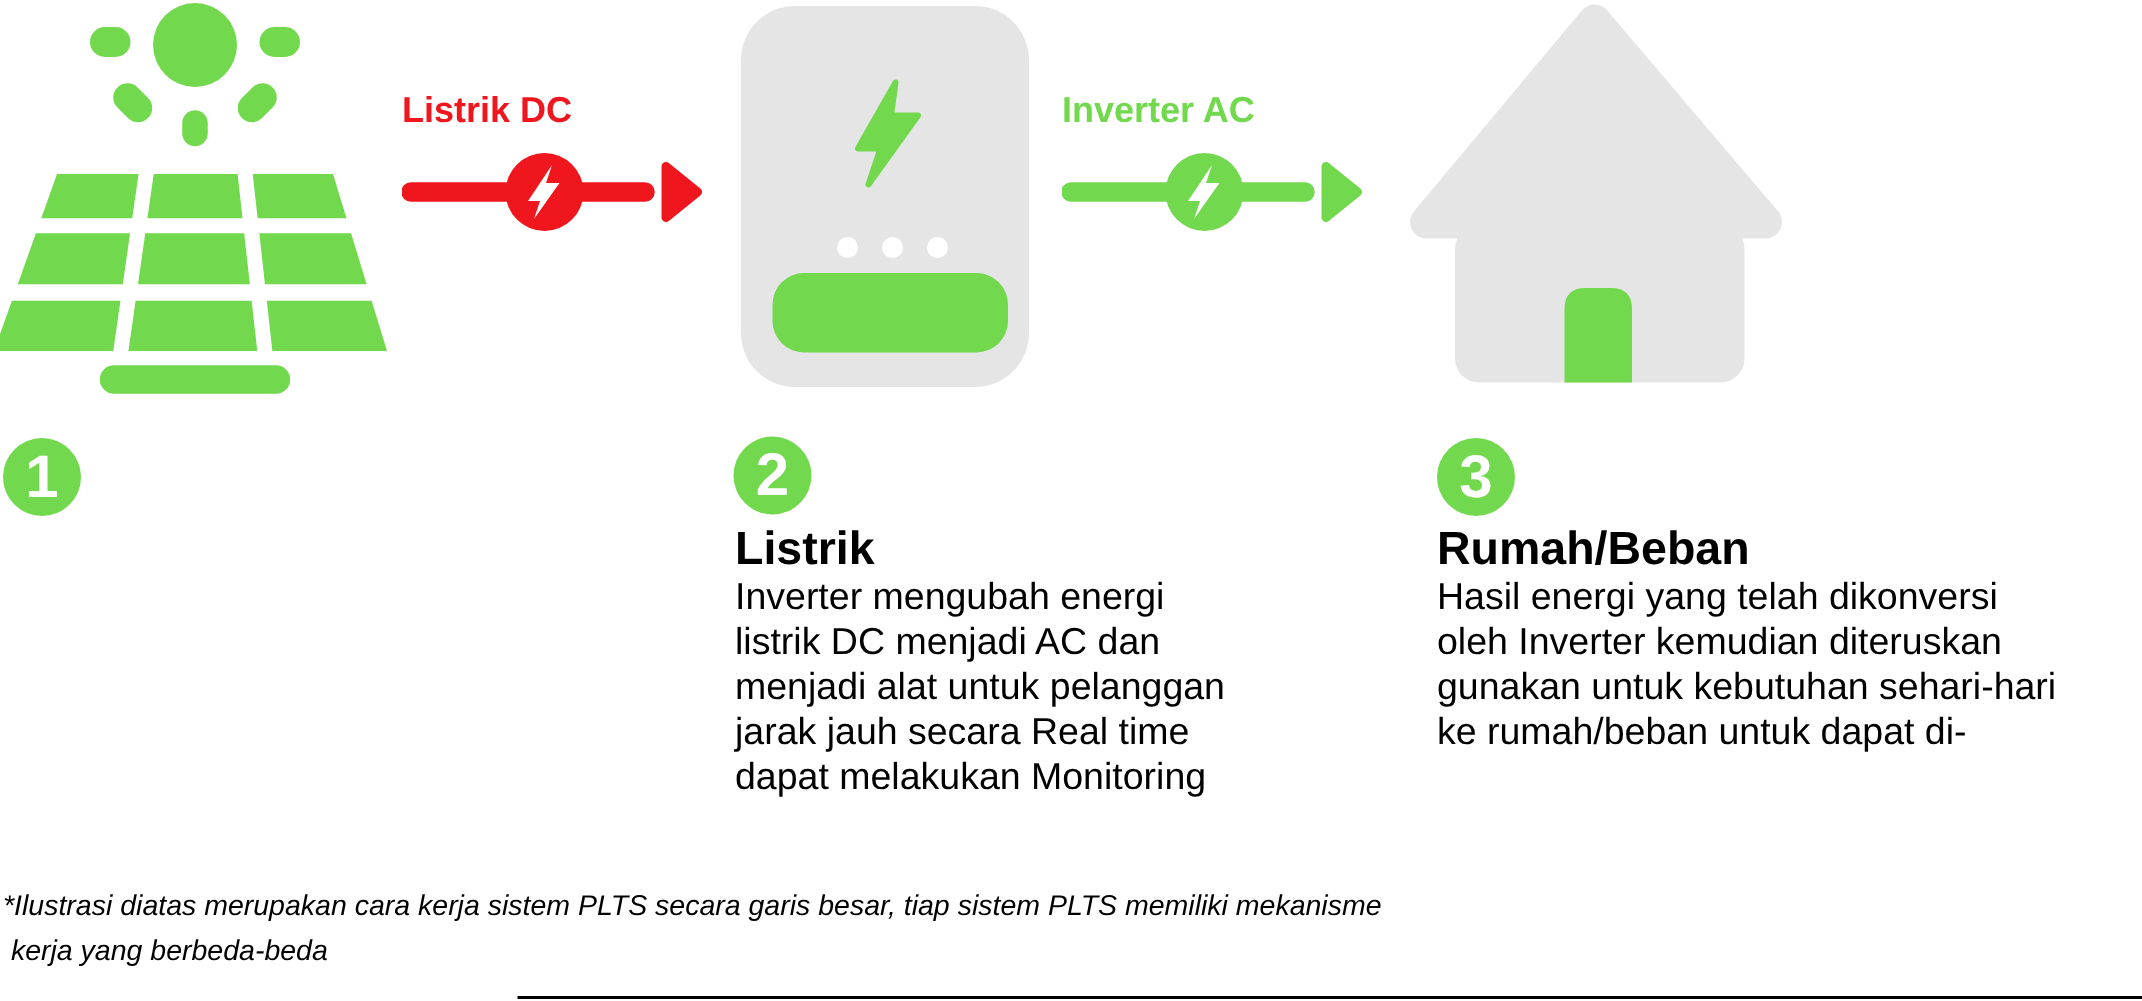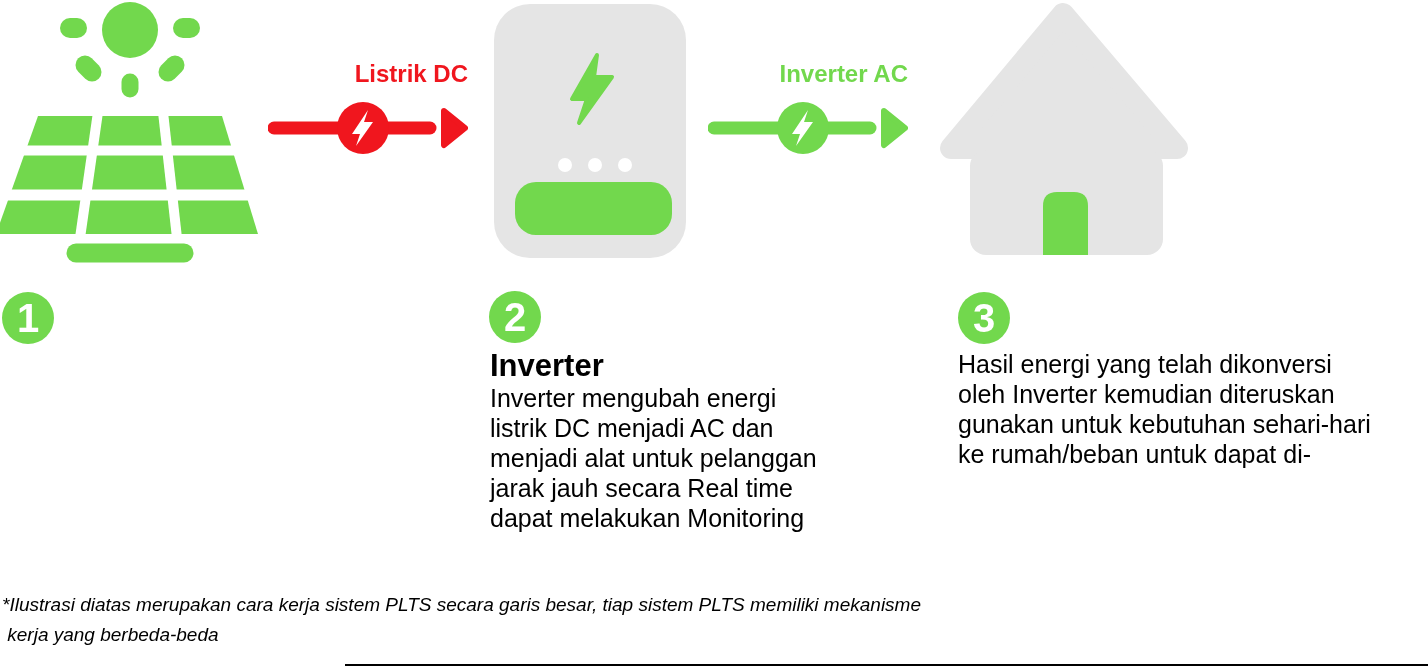--- a/index.html
+++ b/index.html
@@ -10,21 +10,21 @@
     position:relative;
     overflow:hidden;
     color:#000;
   }
   .abs { position:absolute; }
 
   
   .flow-label {
     position:absolute;
     width:200px;
-    text-align:right;
+    text-align:left;
     font-weight:bold;
     font-size:24px;
     white-space:nowrap;
   }
   .dc { color:#F0161E; }
   .ac { color:#72D84D; }
   .flow-arrow { position:absolute; width:200px; height:90px; }
 
   
   .badge {
@@ -130,29 +130,30 @@
     <rect x="35" y="150" width="193" height="105" rx="16" fill="#E5E5E5"></rect>
     <path d="M108,255 L108,206 Q108,192 122,192 L139,192 Q153,192 153,206 L153,255 Z" fill="#72D84D"></path>
   </svg>
 
   <div class="badge" style="left:2px;   top:292px;">1</div>
   <div class="badge" style="left:489px; top:291px;">2</div>
   <div class="badge" style="left:958px; top:292px;">3</div>
 
 
   <div class="step-text" style="left:490px;">
-    <div class="step-title">Inverter</div>
+    <div class="step-title">Listrik</div>
     <div class="desc-line">Inverter mengubah energi</div>
     <div class="desc-line">listrik DC menjadi AC dan</div>
     <div class="desc-line">menjadi alat untuk pelanggan</div>
     <div class="desc-line">jarak jauh secara Real time</div>
     <div class="desc-line">dapat melakukan Monitoring</div>
   </div>
 
   <div class="step-text" style="left:958px;">
+    <div class="step-title">Rumah/Beban</div>
     <div class="desc-line">Hasil energi yang telah dikonversi</div>
     <div class="desc-line">oleh Inverter kemudian diteruskan</div>
     <div class="desc-line">gunakan untuk kebutuhan sehari-hari</div>
     <div class="desc-line">ke rumah/beban untuk dapat di-</div>
   </div>
 
   <div class="footnote">
     <div class="footnote-line">*Ilustrasi diatas merupakan cara kerja sistem PLTS secara garis besar, tiap sistem PLTS memiliki mekanisme</div>
     <div class="footnote-line"> kerja yang berbeda-beda</div>
   </div>

